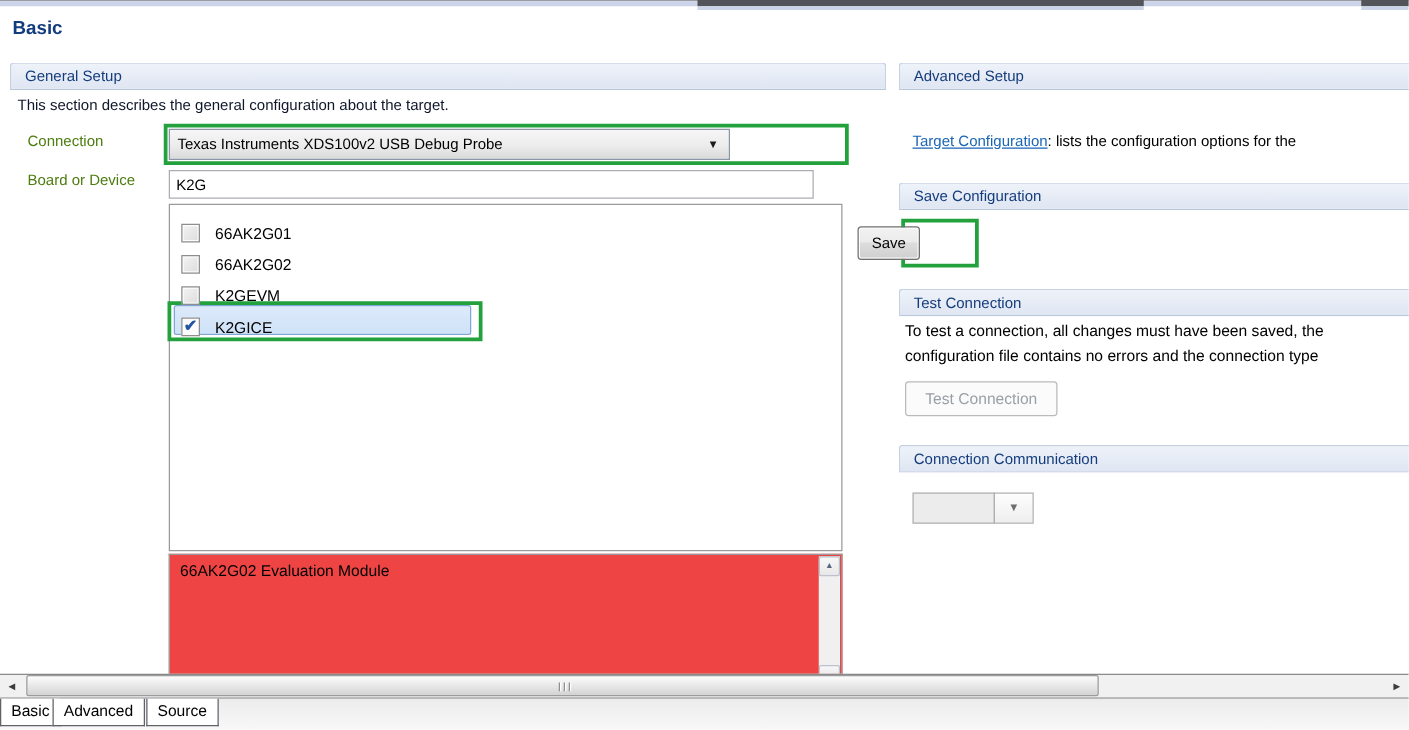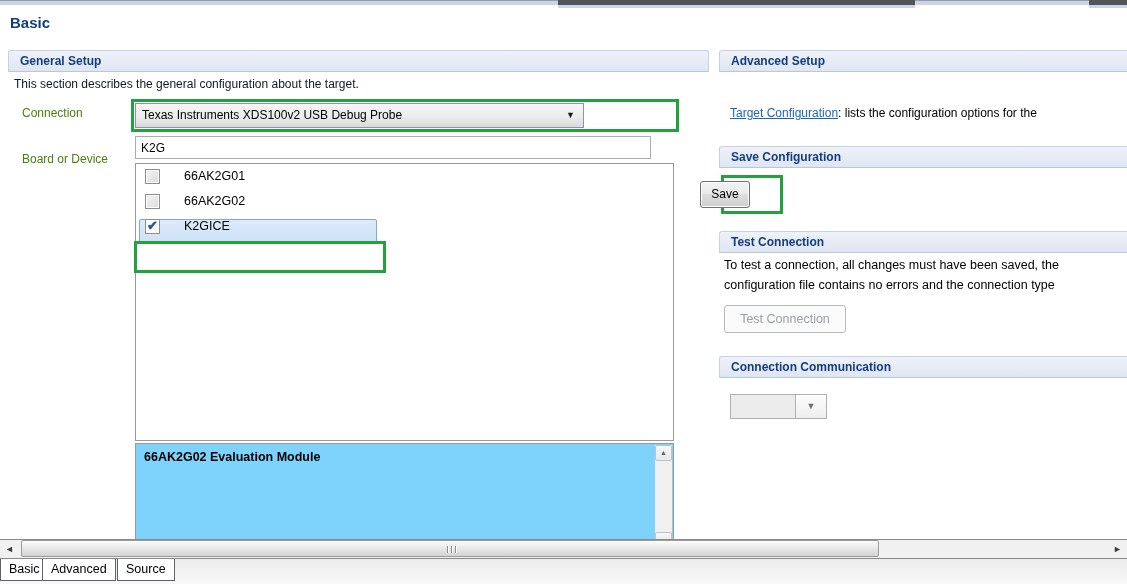--- a/index.html
+++ b/index.html
@@ -20,21 +20,21 @@
   
   .page-title{left:10px;top:14px;font-size:15px;font-weight:bold;color:#123c7e;}
 
   
   .band{
     height:20px;
     background:linear-gradient(to bottom,#eef2f9,#dfe6f2);
     border:1px solid #c6d1e3;border-bottom-color:#b9c7dd;
     border-radius:3px 3px 0 0;
     line-height:20px;padding-left:11px;
-    font-weight:bold;color:#153d7d;
+    font-weight:normal;color:#153d7d;
   }
 
   
   .desc-text{left:14px;top:77px;color:#0f172a;}
   .field-label{color:#4d7c0f;}
 
   .annotation{border:3px solid #22a13c;}
 
   .combo{
     left:135px;top:103px;width:449px;height:25px;
@@ -49,21 +49,21 @@
     border:1px solid #abadb3;box-sizing:border-box;
     font-family:"Liberation Sans", sans-serif;font-size:12px;
     padding:0 0 0 5px;outline:none;background:#fff;
   }
 
   .device-list{
     left:135px;top:163px;width:539px;height:278px;
     background:#fff;border:1px solid #9a9a9a;box-sizing:border-box;
     padding-top:5px;
   }
-  .device-row{position:relative;height:25px;display:flex;align-items:flex-start;padding-left:9px;gap:12px;}
+  .device-row{position:relative;height:25px;display:flex;align-items:flex-end;padding-left:9px;}
   .device-row .row-hl{
     position:absolute;left:3px;top:0;width:238px;height:24px;
     background:linear-gradient(to bottom,#ddeafb,#cfe2f7);
     border:1px solid #7fa7d8;box-sizing:border-box;border-radius:2px;
   }
   .checkbox{
     width:15px;height:15px;box-sizing:border-box;
     border:1px solid #8e8e8e;
     background:linear-gradient(135deg,#f4f4f4,#dcdcdc);
     margin-right:12px;position:relative;z-index:1;
@@ -71,21 +71,21 @@
   }
   .checkbox.checked{background:#fdfdfd;}
   .checkbox .check{
     position:absolute;left:1px;top:-2px;
     color:#2456a4;font-size:13px;font-weight:bold;
   }
   .device-label{position:relative;z-index:1;font-size:12.5px;}
 
   .note-area{
     left:135px;top:443px;width:539px;height:99px;
-    background:#7dd3fc;border:1px solid #9a9a9a;border-bottom:none;box-sizing:border-box;font-weight:bold;
+    background:#ef4444;border:1px solid #9a9a9a;border-bottom:none;box-sizing:border-box;
   }
   .note-text{position:absolute;left:8px;top:6px;font-size:12.5px;}
   .vscroll{
     position:absolute;right:1px;top:1px;width:17px;height:94px;background:#f0f0f0;
   }
   .vscroll .btn-up{
     position:absolute;left:0;top:0;width:17px;height:16px;box-sizing:border-box;
     background:linear-gradient(to bottom,#f8f8f8,#e8e8e8);
     border:1px solid #bcc3cd;border-radius:2px;
     text-align:center;line-height:14px;font-size:7px;color:#55677f;
@@ -95,21 +95,21 @@
     background:linear-gradient(to bottom,#f8f8f8,#ededed);
     border:1px solid #bcc3cd;border-bottom:none;border-radius:2px 2px 0 0;
   }
 
   
   .right-band{left:719px;width:420px;}
   .link-line{left:730px;top:106px;white-space:nowrap;}
   .hyperlink{color:#1a66b5;text-decoration:underline;cursor:pointer;}
 
   .save-btn{
-    left:700px;top:181px;width:50px;height:27px;box-sizing:border-box;
+    left:686px;top:181px;width:50px;height:27px;box-sizing:border-box;
     border:1px solid #707070;border-radius:3px;
     background:linear-gradient(to bottom,#f2f2f2 0%,#ebebeb 45%,#dddddd 50%,#cfcfcf 100%);
     box-shadow:inset 0 0 0 1px #fbfbfb;
     text-align:center;line-height:25px;font-size:12px;
   }
   .test-btn{
     left:724px;top:305px;width:122px;height:28px;box-sizing:border-box;
     border:1px solid #bababa;border-radius:3px;background:#fbfbfb;
     text-align:center;line-height:26px;color:#9aa0a6;font-size:12.5px;
   }
@@ -177,31 +177,35 @@
 <div class="abs desc-text">This section describes the general configuration about the target.</div>
 
 <div class="abs field-label" style="left:22px;top:106px;">Connection</div>
 
 <div class="abs annotation" style="left:131px;top:99px;width:542px;height:27px;"></div>
 <div class="abs combo">
   <span>Texas Instruments XDS100v2 USB Debug Probe</span>
   <span class="arrow">▼</span>
 </div>
 
-<div class="abs field-label" style="left:22px;top:152px;">Board or Device</div>
+<div class="abs field-label" style="left:22px;top:137px;">Board or Device</div>
 <input class="abs text-input" type="text" value="K2G" style="">
 
 <div class="abs device-list">
   <div class="device-row">
     <span class="checkbox"></span>
     <span class="device-label">66AK2G01</span>
   </div>
   <div class="device-row">
     <span class="checkbox"></span>
     <span class="device-label">66AK2G02</span>
+  </div>
+  <div class="device-row">
+    <span class="checkbox"></span>
+    <span class="device-label">K2GEVM</span>
   </div>
   <div class="device-row">
     <span class="row-hl"></span>
     <span class="checkbox checked">
       <span class="check">✔</span>
     </span>
     <span class="device-label">K2GICE</span>
   </div>
 </div>
 

